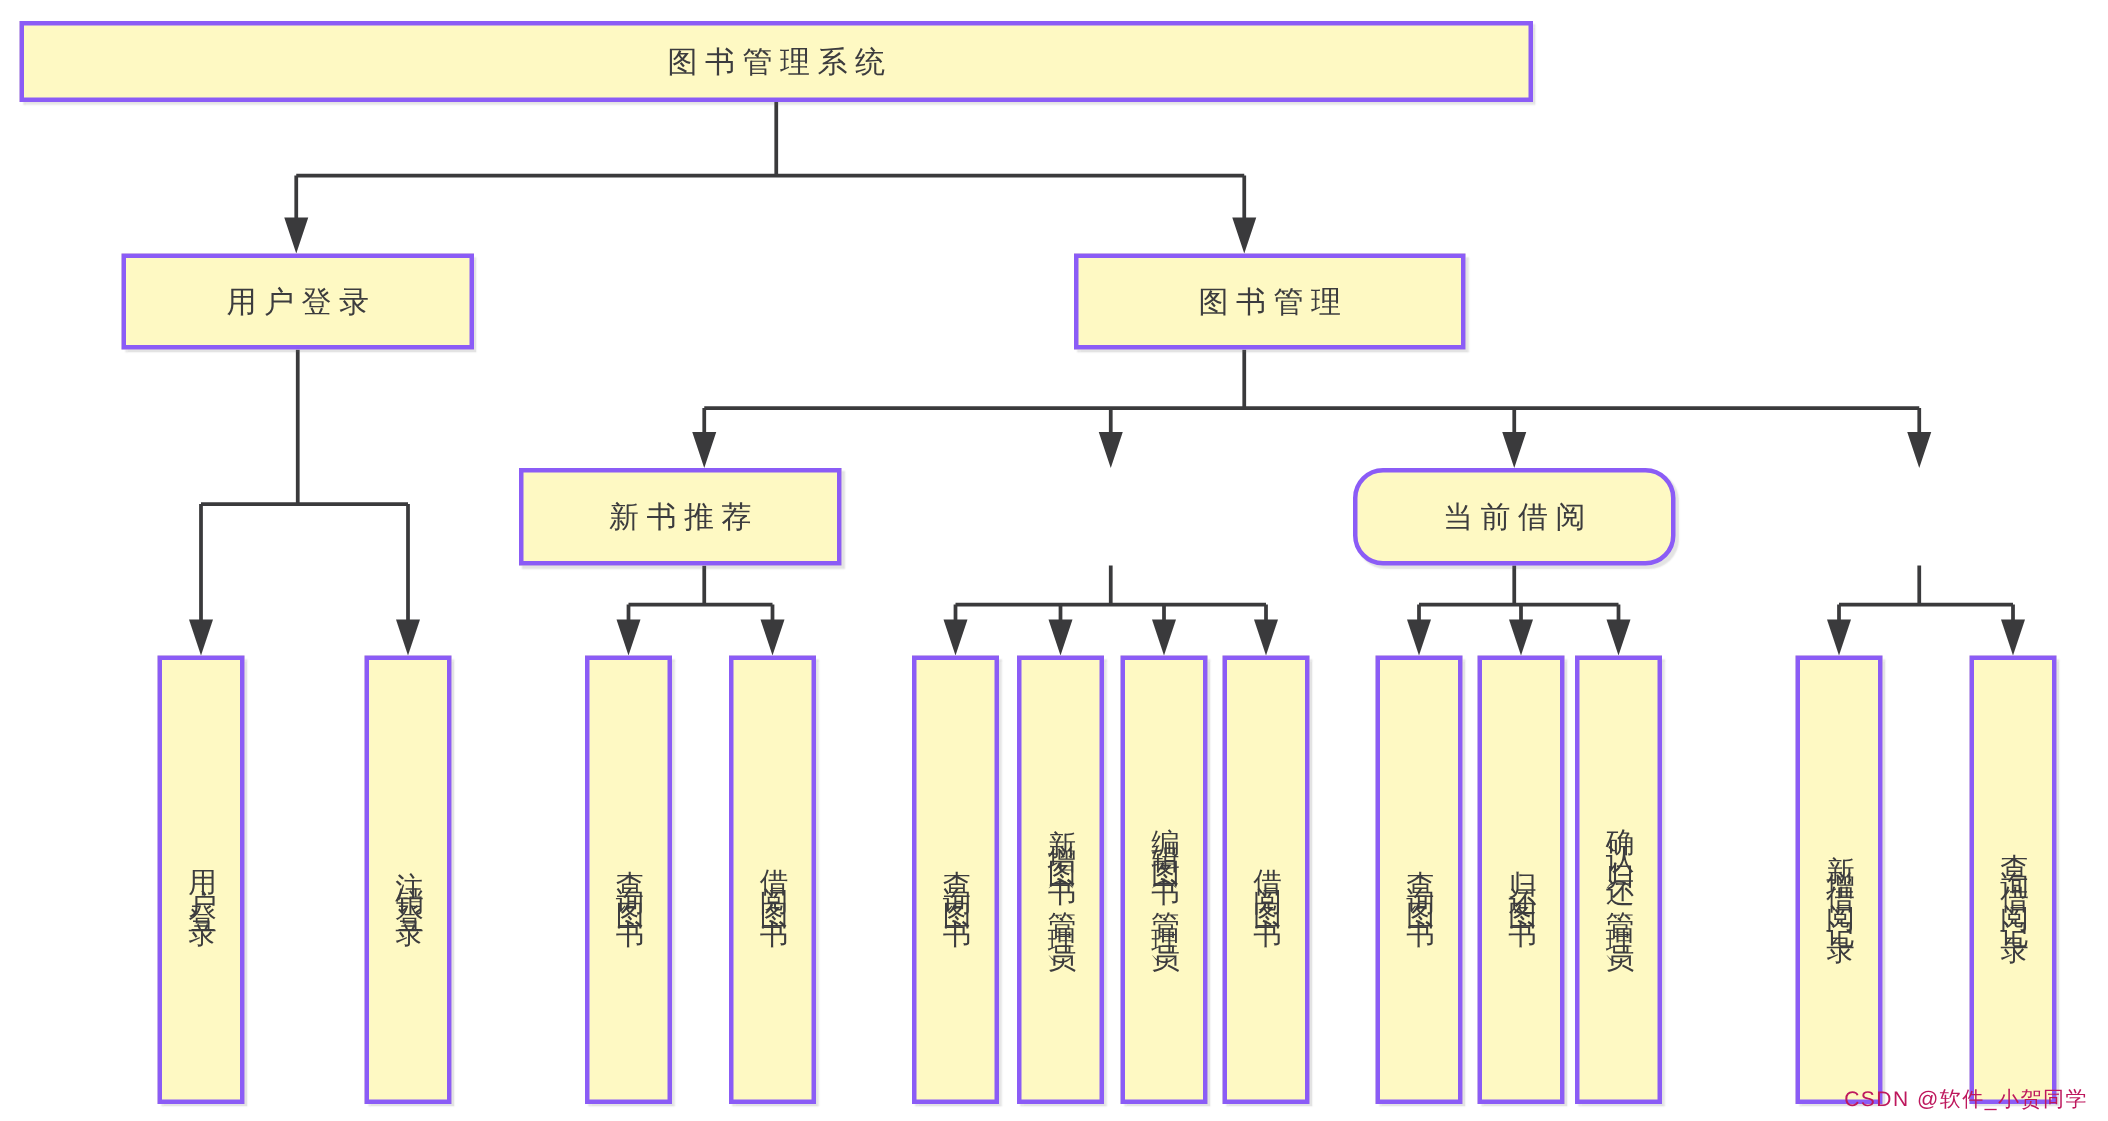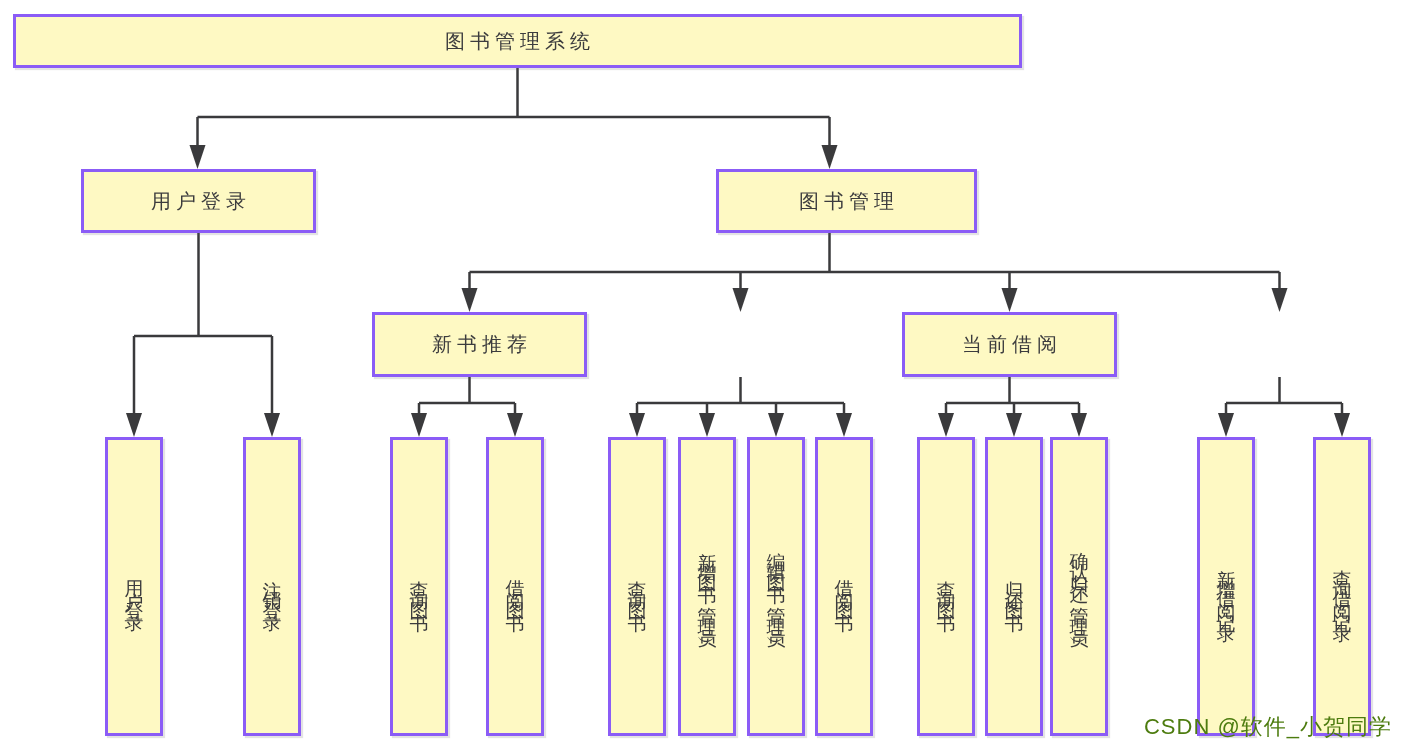--- a/index.html
+++ b/index.html
@@ -33,34 +33,34 @@
     text-orientation: mixed;
     font-size: 19px;
     letter-spacing: 11px;
     line-height: 52px;
   }
   
   .root   { left: 13px;   top: 14px;  width: 1009px; height: 54px; }
   .lvl2a  { left: 81px;   top: 169px; width: 235px;  height: 64px; }
   .lvl2b  { left: 716px;  top: 169px; width: 261px;  height: 64px; }
   .lvl3   { top: 312px; width: 215px; height: 65px; }
-  .g1 { left: 372px; }  .g2 { left: 633px; }  .g3 { left: 902px; }  .g4 { left: 1172px; }
+  .g1 { left: 346px; }  .g2 { left: 633px; }  .g3 { left: 902px; border-radius: 20px; }  .g4 { left: 1172px; }
   .leaf { top: 437px; width: 58px; height: 299px; }
   .a1 { left: 105px; }  .a2 { left: 243px; }
   .b1 { left: 390px; }  .b2 { left: 486px; }
   .c1 { left: 608px; }  .c2 { left: 678px; }  .c3 { left: 747px; }  .c4 { left: 815px; }
   .d1 { left: 917px; }  .d2 { left: 985px; }  .d3 { left: 1050px; }
   .e1 { left: 1197px; } .e2 { left: 1313px; }
   #watermark {
     position: absolute;
     right: 13px;
     bottom: 5px;
-    font-size: 22px;
+    font-size: 14px;
     letter-spacing: 1px;
-    color: #4d7c0f;
+    color: #be185d;
     z-index: 10;
     white-space: nowrap;
   }
 </style>
 </head>
 <body>
 
 <div id="canvas">
 
   <svg id="connectors" viewBox="0 0 1405 747" xmlns="http://www.w3.org/2000/svg">

